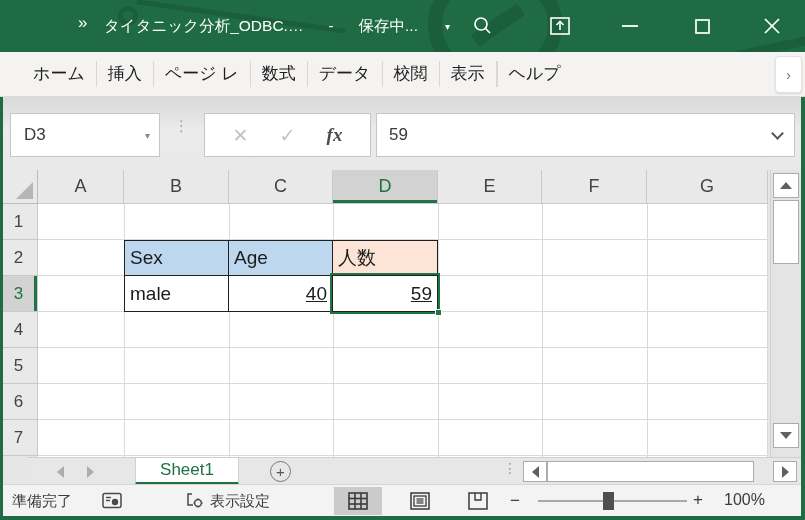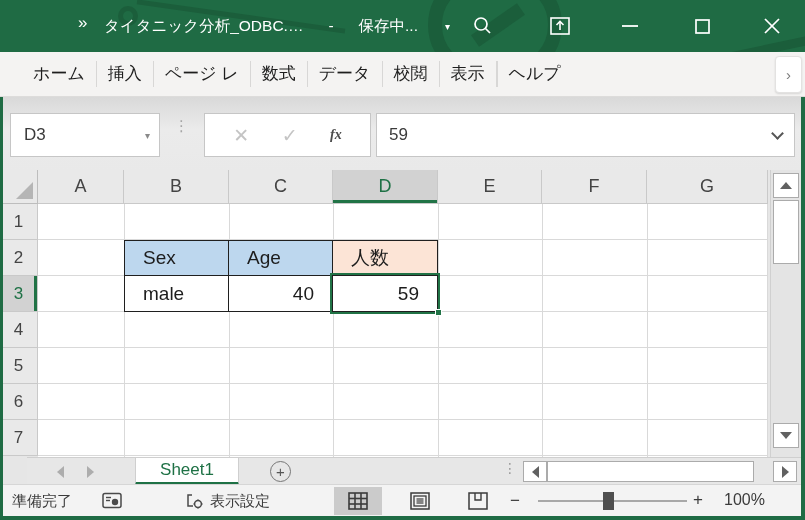--- a/index.html
+++ b/index.html
@@ -31,41 +31,41 @@
   .rsep { width:1px; height:26px; background:#d8d7d6; }
   .ribbon-expand { position:absolute; right:3px; top:56px; width:27px; height:37px; background:#fff; border:1px solid #e3e2e1; border-radius:4px; box-shadow:0 1px 2px rgba(0,0,0,.12); display:flex; align-items:center; justify-content:center; color:#7a7a7a; font-size:15px; }
   
   .formula-zone { position:absolute; top:97px; left:0; right:0; height:73px; background:linear-gradient(#d9d9d9,#ebebeb 45%,#e9e9e9); }
   .fbox { position:absolute; top:16px; height:44px; background:#fff; border:1px solid #c6c6c6; display:flex; align-items:center; }
   .name-box { left:10px; width:150px; font-size:17px; color:#3b3b3b; padding-left:13px; }
   .name-box .dd { position:absolute; right:9px; color:#8a8a8a; font-size:10px; }
   .fdots { position:absolute; left:174px; top:24px; color:#a5a5a5; font-size:15px; line-height:9px; text-align:center; width:8px; }
   .fx-box { left:204px; width:167px; justify-content:space-around; padding:0 12px; }
   .fx-cancel,.fx-enter { color:#c4c4c4; font-size:19px; }
-  .fx-label { color:#4d4d4d; font-size:14px; font-family:"Liberation Serif","DejaVu Serif",serif; font-style:italic; font-weight:bold; }
+  .fx-label { color:#4d4d4d; font-size:19px; font-family:"Liberation Serif","DejaVu Serif",serif; font-style:italic; font-weight:bold; }
   .formula-input { left:376px; width:419px; font-size:17px; color:#3b3b3b; padding-left:12px; }
   .chev-down { position:absolute; right:12px; top:15px; width:9px; height:9px; border-right:2px solid #555; border-bottom:2px solid #555; transform:rotate(45deg); }
   
   .corner-cell { position:absolute; left:0; top:170px; width:38px; height:34px; background:#e9e9e9; border-right:1px solid #bdbdbd; border-bottom:1px solid #bdbdbd; overflow:hidden; }
   .select-all-tri { position:absolute; right:4px; bottom:4px; width:0; height:0; border-left:17px solid transparent; border-bottom:17px solid #b5b5b5; }
   .col-headers { position:absolute; left:38px; top:170px; height:34px; display:flex; }
   .colh { background:#e9e9e9; border-right:1px solid #c9c9c9; border-bottom:1px solid #c9c9c9; color:#444; font-size:18px; display:flex; align-items:center; justify-content:center; }
   .colh.selected { background:#d2d2d2; color:#1e7145; box-shadow:inset 0 -3px 0 #217346; }
   .row-headers { position:absolute; left:0; top:204px; width:38px; }
   .rowh { height:36px; background:#e9e9e9; border-right:1px solid #c9c9c9; border-bottom:1px solid #c9c9c9; color:#444; font-size:17px; display:flex; align-items:center; justify-content:center; }
   .rowh.selected { background:#d2d2d2; color:#1e7145; box-shadow:inset -3px 0 0 #217346; }
   .cells { position:absolute; left:38px; top:204px; width:730px; height:253px;
     background-image:repeating-linear-gradient(to bottom,#ffffff 0 35px,#d9d9d9 35px 36px); }
   .vline { position:absolute; top:0; bottom:0; width:1px; background:#d9d9d9; }
   
   .data-table { position:absolute; left:124px; top:240px; width:314px; height:72px; border:1px solid #1f1f1f; display:grid; grid-template-columns:104px 104px 104px; grid-template-rows:35px 35px; }
-  .dcell { border-right:1px solid #1f1f1f; border-bottom:1px solid #1f1f1f; font-size:19px; color:#1c1c1c; display:flex; align-items:center; padding:0 18px; background:#fff;text-align:right; }
+  .dcell { border-right:1px solid #1f1f1f; border-bottom:1px solid #1f1f1f; font-size:19px; color:#1c1c1c; display:flex; align-items:center; padding:0 5px; background:#fff;text-align:right; }
   .dcell.lastcol { border-right:none; } .dcell.lastrow { border-bottom:none; }
   .dcell.blue { background:#BDD7EE; } .dcell.peach { background:#FCE4D6; }
-  .dcell.num { justify-content:flex-end; }
+  .dcell.num { justify-content:flex-end;text-decoration:underline; }
   .selection-box { position:absolute; left:330px; top:273px; width:110px; height:41px; border:2px solid #217346; pointer-events:none; }
   .fill-handle { position:absolute; right:-4px; bottom:-4px; width:7px; height:7px; background:#217346; border:1px solid #fff; }
   
   .macro-btn { position:absolute; left:463px; top:224px; width:157px; height:110px; background:#f1f1f1; border:1px solid #a6a6a6; box-shadow:2px 2px 0 #8f8f8f; display:flex; flex-direction:column; align-items:center; justify-content:center; gap:13px; font-size:19px; color:#2b2b2b; }
   
   .v-scroll { position:absolute; left:770px; top:170px; width:31px; height:287px; background:#e4e4e4; border-left:1px solid #d0d0d0; }
   .vs-btn { position:absolute; left:2px; width:26px; height:25px; background:#fff; border:1px solid #ababab; display:flex; align-items:center; justify-content:center; }
   .vs-up { top:3px; } .vs-down { bottom:9px; }
   .vs-thumb { position:absolute; left:2px; top:30px; width:26px; height:64px; background:#fff; border:1px solid #ababab; }
   .tri-up { width:0; height:0; border-left:6px solid transparent; border-right:6px solid transparent; border-bottom:7px solid #616161; }
@@ -80,21 +80,21 @@
   .sheet-tab { position:absolute; left:108px; top:0; width:104px; height:27px; background:#fff; border-left:1px solid #cfcfcf; border-right:1px solid #cfcfcf; border-bottom:3px solid #1e7145; color:#1e7145; font-size:17px; display:flex; align-items:center; justify-content:center; }
   .add-sheet { position:absolute; left:243px; top:3px; width:21px; height:21px; border:1px solid #767676; border-radius:50%; color:#555; font-size:15px; display:flex; align-items:center; justify-content:center; }
   .sdots { position:absolute; left:476px; top:2px; color:#9a9a9a; font-size:14px; }
   .hs-btn { position:absolute; top:3px; width:24px; height:21px; background:#fff; border:1px solid #ababab; display:flex; align-items:center; justify-content:center; }
   .hs-left { left:496px; } .hs-right { left:746px; }
   .hs-thumb { position:absolute; left:520px; top:3px; width:207px; height:21px; background:#fff; border:1px solid #ababab; }
   
   .status-bar { position:absolute; left:0; top:484px; right:0; height:32px; background:#f3f3f3; border-top:1px solid #d6d6d6; font-size:15px; color:#3b3b3b; }
   .st-ready { position:absolute; left:12px; top:7px; }
   .st-macro { position:absolute; left:102px; top:7px; }
-  .st-ds { position:absolute; left:186px; top:7px; display:flex; align-items:center; gap:5px; }
+  .st-ds { position:absolute; left:186px; top:7px; display:flex; align-items:flex-start; gap:5px; }
   .view-btn { position:absolute; top:2px; width:48px; height:28px; display:flex; align-items:center; justify-content:center; }
   .vb-normal { left:334px; background:#cbcbcb; }
   .vb-layout { left:396px; } .vb-break { left:454px; }
   .zoom-minus { position:absolute; left:510px; top:6px; font-size:17px; color:#3b3b3b; }
   .zoom-plus { position:absolute; left:693px; top:5px; font-size:17px; color:#3b3b3b; }
   .zoom-pct { position:absolute; left:724px; top:6px; font-size:16px; } 
   .zt { position:absolute; left:538px; top:15px; width:149px; height:2px; background:#a8a8a8; }
   .zh { position:absolute; left:603px; top:7px; width:11px; height:18px; background:#4f4f4f; }
   
   .edge { position:absolute; background:#1f6b44; }

